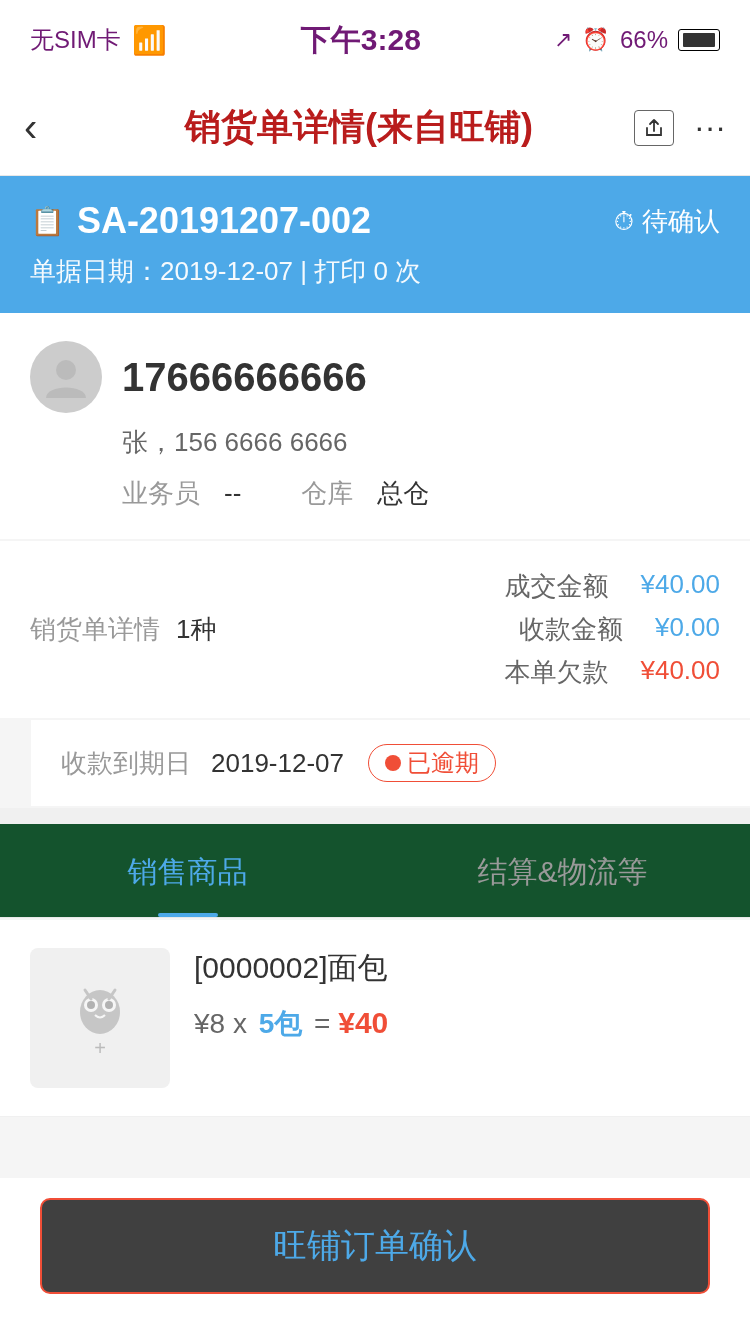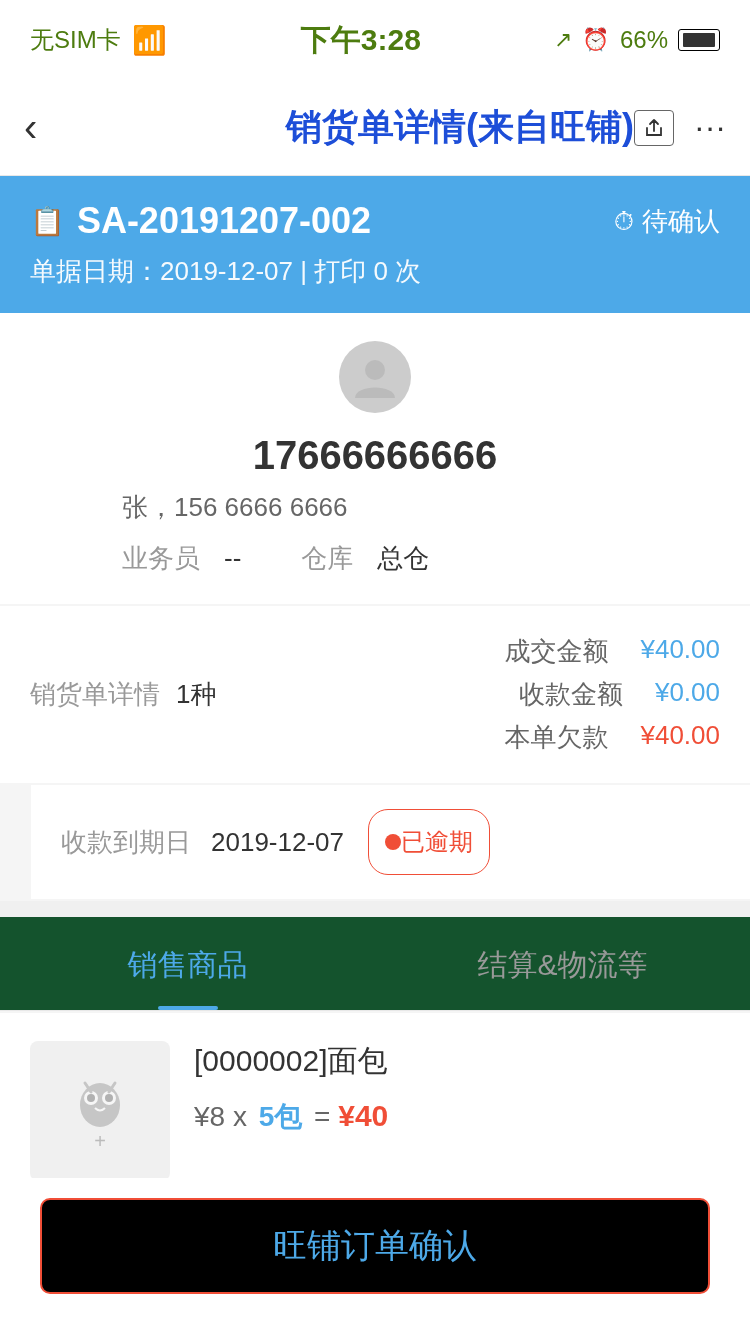--- a/index.html
+++ b/index.html
@@ -16,21 +16,21 @@
     
     .status-bar {
       width: 750px;
       height: 80px;
       background: #fff;
       display: flex;
       align-items: center;
       justify-content: space-between;
       padding: 0 30px;
       font-size: 26px;
-      color: #4d7c0f;
+      color: #701a75;
       gap: 45px;
     }
     .status-left { display: flex; align-items: center; gap: 12px; }
     .status-center { font-weight: 600; font-size: 30px; }
     .status-right { display: flex; align-items: center; gap: 10px; font-size: 24px; }
 
     
     .nav-bar {
       width: 750px;
       height: 96px;
@@ -43,23 +43,23 @@
     }
     .nav-back {
       font-size: 40px;
       color: #333;
       cursor: pointer;
       width: 60px;
     }
     .nav-title {
       font-size: 36px;
       font-weight: 600;
-      color: #1d4ed8;
+      color: #b91c1c;
       flex: 1;
-      text-align: right;
+      text-align: center;
     }
     .nav-actions {
       display: flex;
       align-items: center;
       gap: 20px;
     }
     .nav-share, .nav-more {
       font-size: 32px;
       color: #333;
     }
@@ -101,21 +101,20 @@
     .customer-section {
       background: #fff;
       padding: 28px 30px;
       margin-bottom: 2px;
     }
     .customer-top {
       display: flex;
       align-items: center;
       gap: 20px;
       margin-bottom: 12px;
-      flex-direction: column;
     }
     .customer-avatar {
       width: 72px;
       height: 72px;
       border-radius: 50%;
       background: #ccc;
       display: flex;
       align-items: center;
       justify-content: center;
       font-size: 40px;
@@ -172,25 +171,26 @@
       font-size: 26px;
       color: #666;
       margin-left: 31px;
     }
     .due-label { color: #999; margin-right: 8px; }
     .due-date { color: #333; margin-right: 12px; }
     .overdue-badge {
       background: #fff;
       border: 1px solid #f04e37;
       border-radius: 20px;
-      padding: 16px 16px;
+      padding: 2px 16px;
       font-size: 24px;
       color: #f04e37;
       display: flex;
       align-items: center;
+      gap: 6px;
     }
     .overdue-dot {
       width: 16px;
       height: 16px;
       background: #f04e37;
       border-radius: 50%;
       display: inline-block;
     }
 
     
@@ -283,21 +283,21 @@
       bottom: 0;
       width: 750px;
       background: #fff;
       padding: 20px 40px 40px;
     }
     .confirm-btn {
       width: 100%;
       height: 96px;
       border: 2px solid #f04e37;
       border-radius: 10px;
-      background: #000000;
+      background: #404040;
       color: #4da9e8;
       font-size: 34px;
       font-weight: 500;
       cursor: pointer;
       display: flex;
       align-items: center;
       justify-content: center;
     }
 
     

